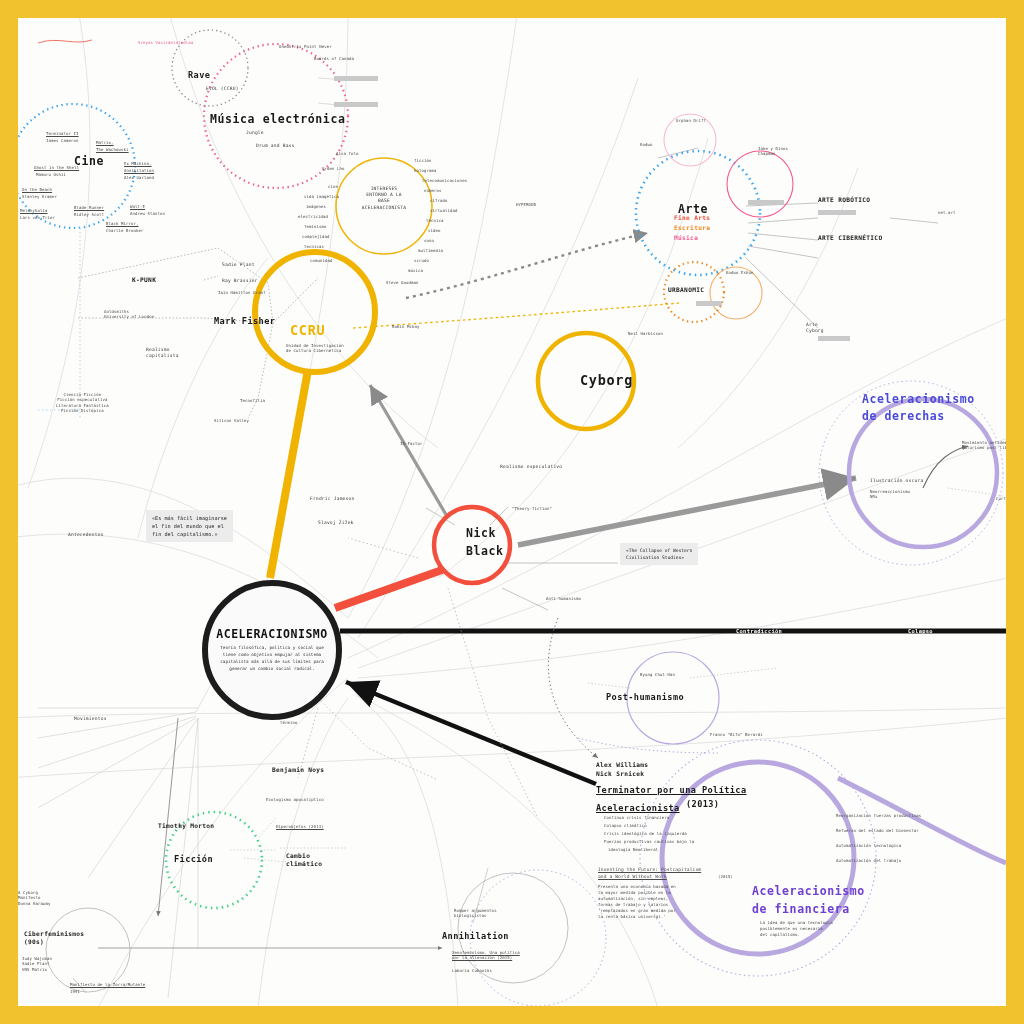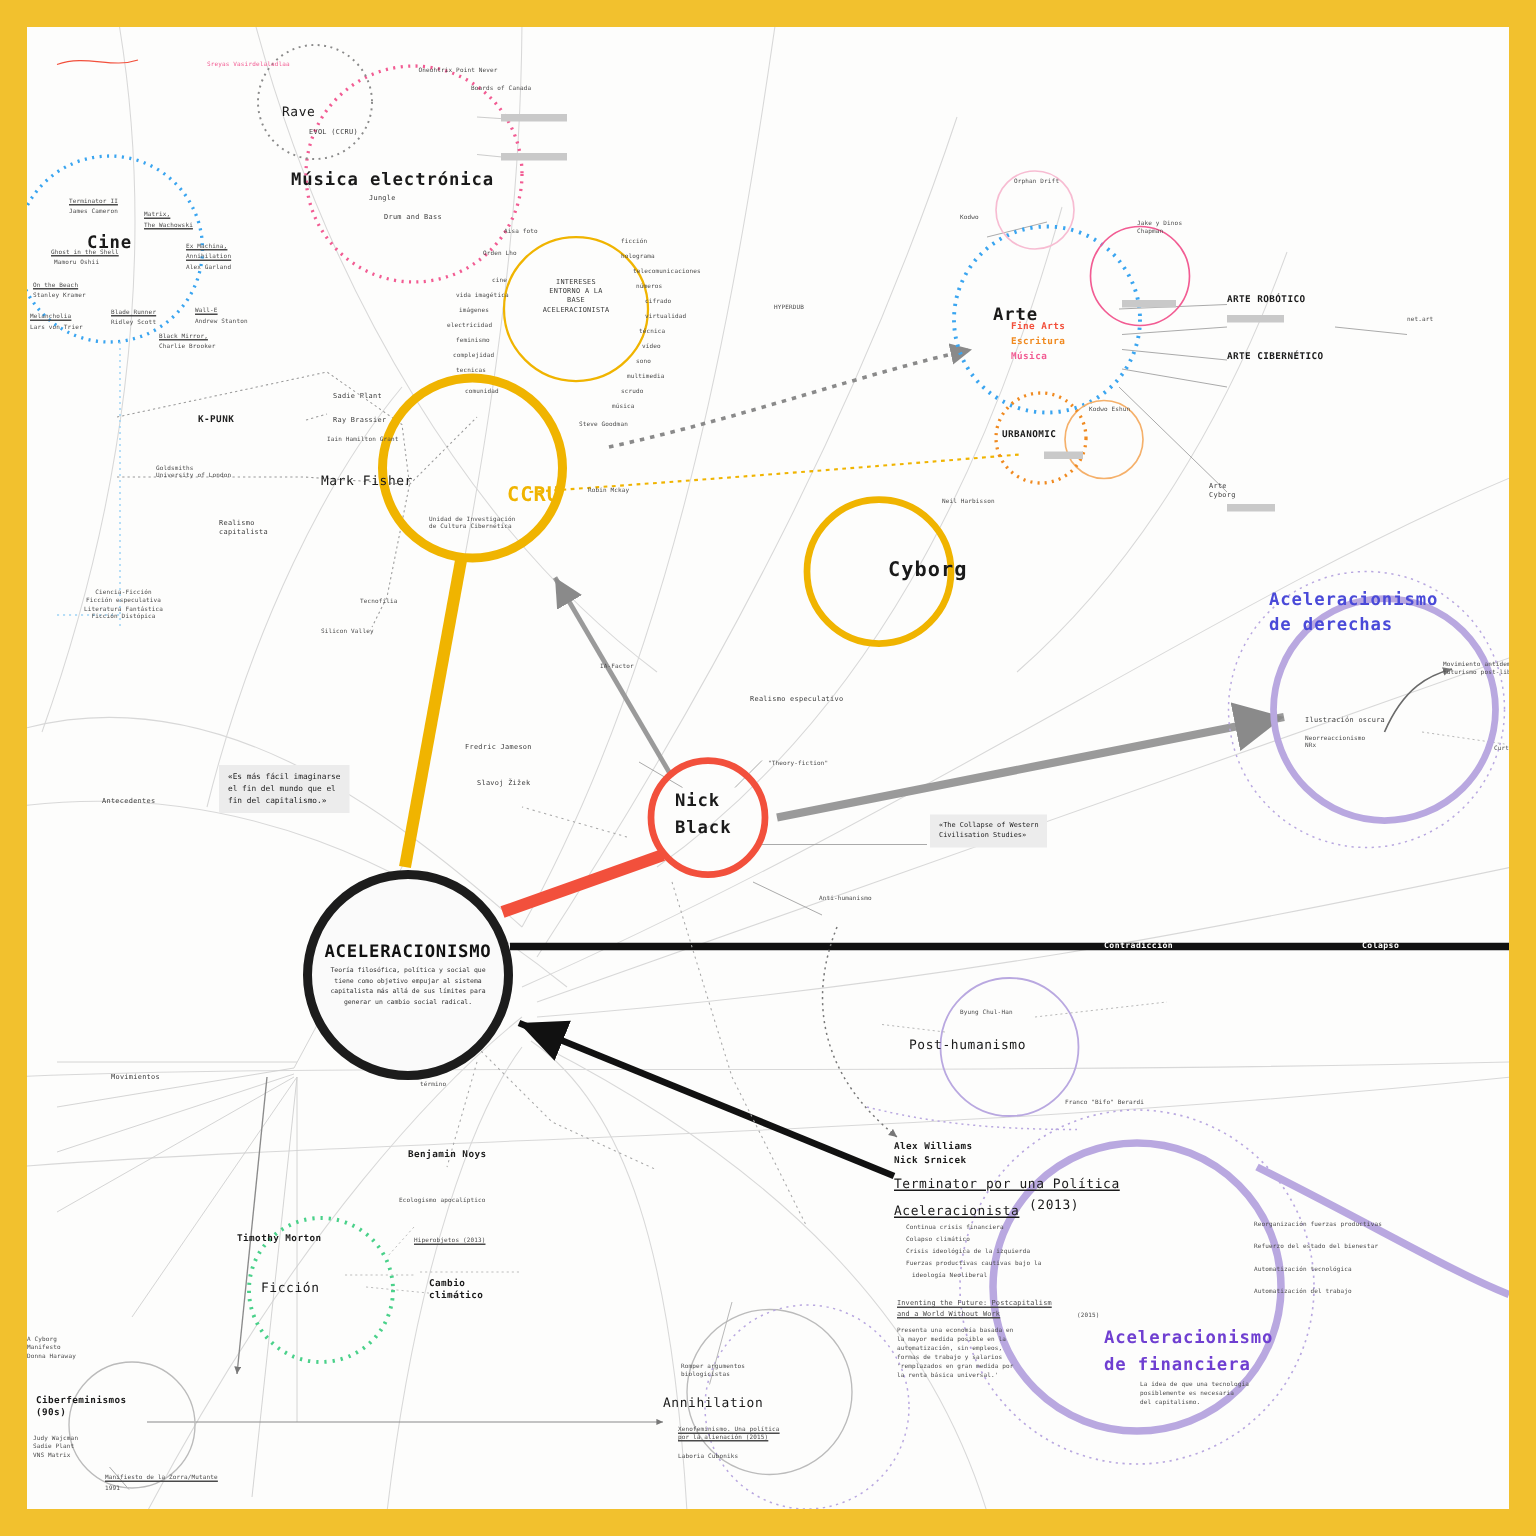--- a/index.html
+++ b/index.html
@@ -4,23 +4,23 @@
 <style>
   html,body{margin:0;padding:0;background:#f2c12e;}
   body{width:1024px;height:1024px;overflow:hidden;font-family:"DejaVu Sans Mono",monospace;}
   #frame{position:absolute;left:0;top:0;width:1024px;height:1024px;background:#f2c12e;}
   #canvas{position:absolute;left:18px;top:18px;width:988px;height:988px;background:#fdfdfc;overflow:hidden;}
   svg.layer{position:absolute;left:0;top:0;width:988px;height:988px;overflow:visible;}
   .lbl{position:absolute;white-space:pre;color:#1a1a1a;line-height:1.35;}
   .tiny{font-size:4.6px;letter-spacing:.2px;color:#3a3a3a;}
   .xtiny{font-size:4px;letter-spacing:.1px;color:#4a4a4a;}
   .sm{font-size:6.2px;font-weight:bold;letter-spacing:.3px;}
-  .md{font-size:8.6px;font-weight:normal;letter-spacing:.4px;}
-  .lg{font-size:11.5px;font-weight:bold;letter-spacing:.6px;}
-  .xl{font-size:13.5px;font-weight:bold;letter-spacing:.7px;margin-left:48px;}
+  .md{font-size:8.6px;font-weight:bold;letter-spacing:.4px;}
+  .lg{font-size:11.5px;font-weight:bold;letter-spacing:.6px;margin-left:16px;}
+  .xl{font-size:13.5px;font-weight:bold;letter-spacing:.7px;}
   .u{text-decoration:underline;}
   .c-yellow{color:#f0b400;}
   .c-red{color:#f2503c;}
   .c-orange{color:#f08a20;}
   .c-pink{color:#f25c93;}
   .c-blue{color:#4a4ad8;}
   .c-purple{color:#6f3fd1;}
   .quote{position:absolute;background:#ececec;padding:4px 6px;font-size:5.2px;line-height:1.55;color:#222;white-space:pre;}
   .bartxt{position:absolute;color:#fff;font-size:5.4px;font-weight:bold;letter-spacing:.3px;}
   .gbar{position:absolute;background:#c9c9c9;height:5px;}
@@ -309,21 +309,21 @@
   <div class="lbl xtiny" style="left:740px;top:128px;">Jake y Dinos
 Chapman</div>
   <div class="lbl xtiny" style="left:708px;top:252px;">Kodwo Eshun</div>
   <div class="lbl sm" style="left:650px;top:268px;">URBANOMIC</div>
   <div class="lbl sm" style="left:800px;top:178px;">ARTE ROBÓTICO</div>
   <div class="lbl sm" style="left:800px;top:216px;">ARTE CIBERNÉTICO</div>
   <div class="lbl xtiny" style="left:920px;top:192px;">net.art</div>
   <div class="lbl tiny" style="left:788px;top:304px;">Arte
 Cyborg</div>
 
-  <div class="lbl xl" style="left:526px;top:353px;">Cyborg</div>
+  <div class="lbl xl" style="left:562px;top:353px;">Cyborg</div>
 
   <div class="lbl lg" style="left:432px;top:508px;">Nick</div>
   <div class="lbl lg" style="left:432px;top:526px;">Black</div>
   <div class="lbl xtiny" style="left:494px;top:488px;">"Theory-fiction"</div>
   <div class="lbl xtiny" style="left:528px;top:578px;">Anti-humanismo</div>
   <div class="quote" style="left:602px;top:525px;font-size:4.6px;">«The Collapse of Western
 Civilisation Studies»</div>
 
   <div class="lbl tiny" style="left:482px;top:446px;">Realismo especulativo</div>
   <div class="lbl tiny" style="left:292px;top:478px;">Fredric Jameson</div>

